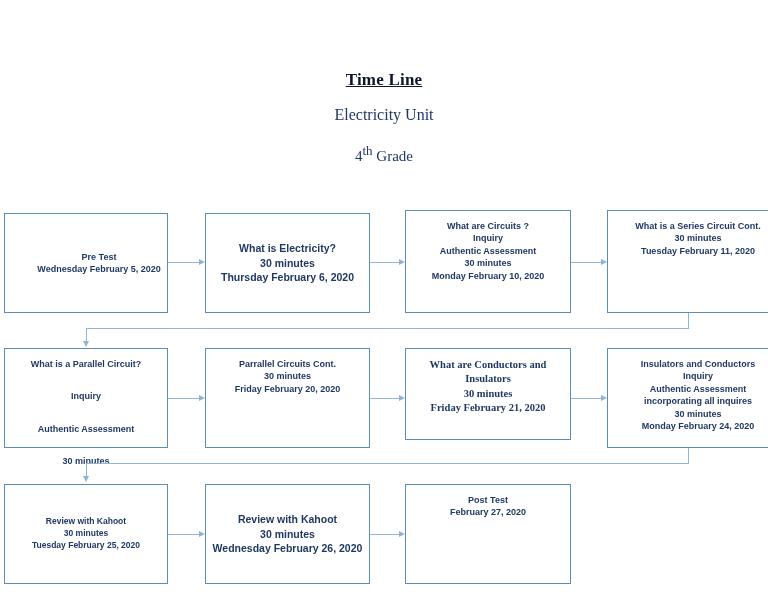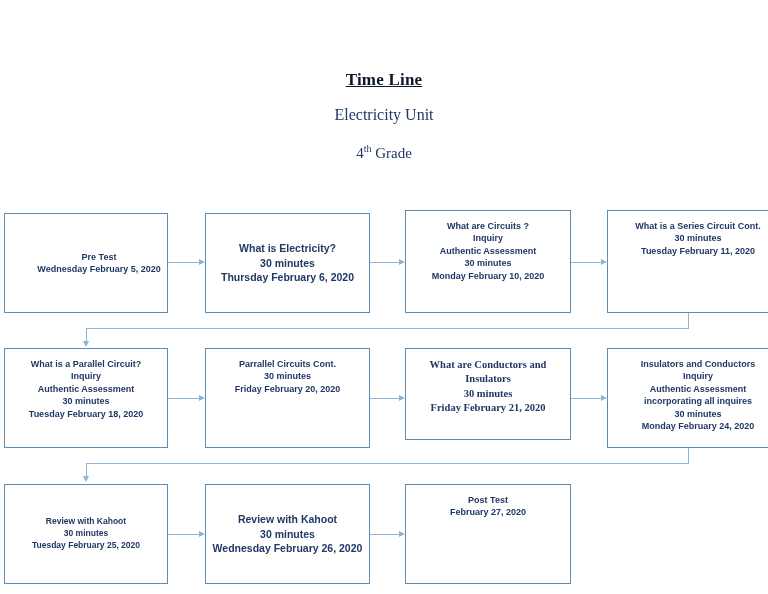--- a/index.html
+++ b/index.html
@@ -35,21 +35,21 @@
     position: absolute;
     left: 0; top: 106px; width: 768px;
   }
   #grade {
     font-family: "Liberation Serif", serif;
     font-size: 15px;
     color: #203864;
     position: absolute;
     left: 0; top: 143px; width: 768px;
   }
-  #grade sup { font-size: 10px; vertical-align: super; }
+  #grade sup { font-size: 13px; vertical-align: super; }
 
   
   .node {
     position: absolute;
     box-sizing: border-box;
     border: 1px solid #5B8DB8;
     background: #ffffff;
     display: flex;
     flex-direction: column;
     justify-content: center;
@@ -140,21 +140,21 @@
 <div class="conn-h" style="left:370px; top:262px; width:29px;"></div>
 <div class="arrow-r" style="left:399px; top:259px;"></div>
 <div class="conn-h" style="left:571px; top:262px; width:30px;"></div>
 <div class="arrow-r" style="left:601px; top:259px;"></div>
 
 <div class="conn-v" style="left:688px; top:313px; height:16px;"></div>
 <div class="conn-h" style="left:86px; top:328px; width:603px;"></div>
 <div class="conn-v" style="left:86px; top:328px; height:13px;"></div>
 <div class="arrow-d" style="left:83px; top:341px;"></div>
 
-<div class="node sz-s top-aligned" style="left:4px; top:348px; width:164px; height:100px;">
+<div class="node sz-s top-aligned" style="left:4px; top:348px; width:164px; height:100px;gap:20px;">
   <span class="ln">What is a Parallel Circuit?</span>
   <span class="ln">Inquiry</span>
   <span class="ln">Authentic  Assessment</span>
   <span class="ln">30 minutes</span>
   <span class="ln">Tuesday February 18, 2020</span>
 </div>
 
 <div class="node sz-s top-aligned" style="left:205px; top:348px; width:165px; height:100px;">
   <span class="ln">Parrallel Circuits Cont.</span>
   <span class="ln">30 minutes</span>

